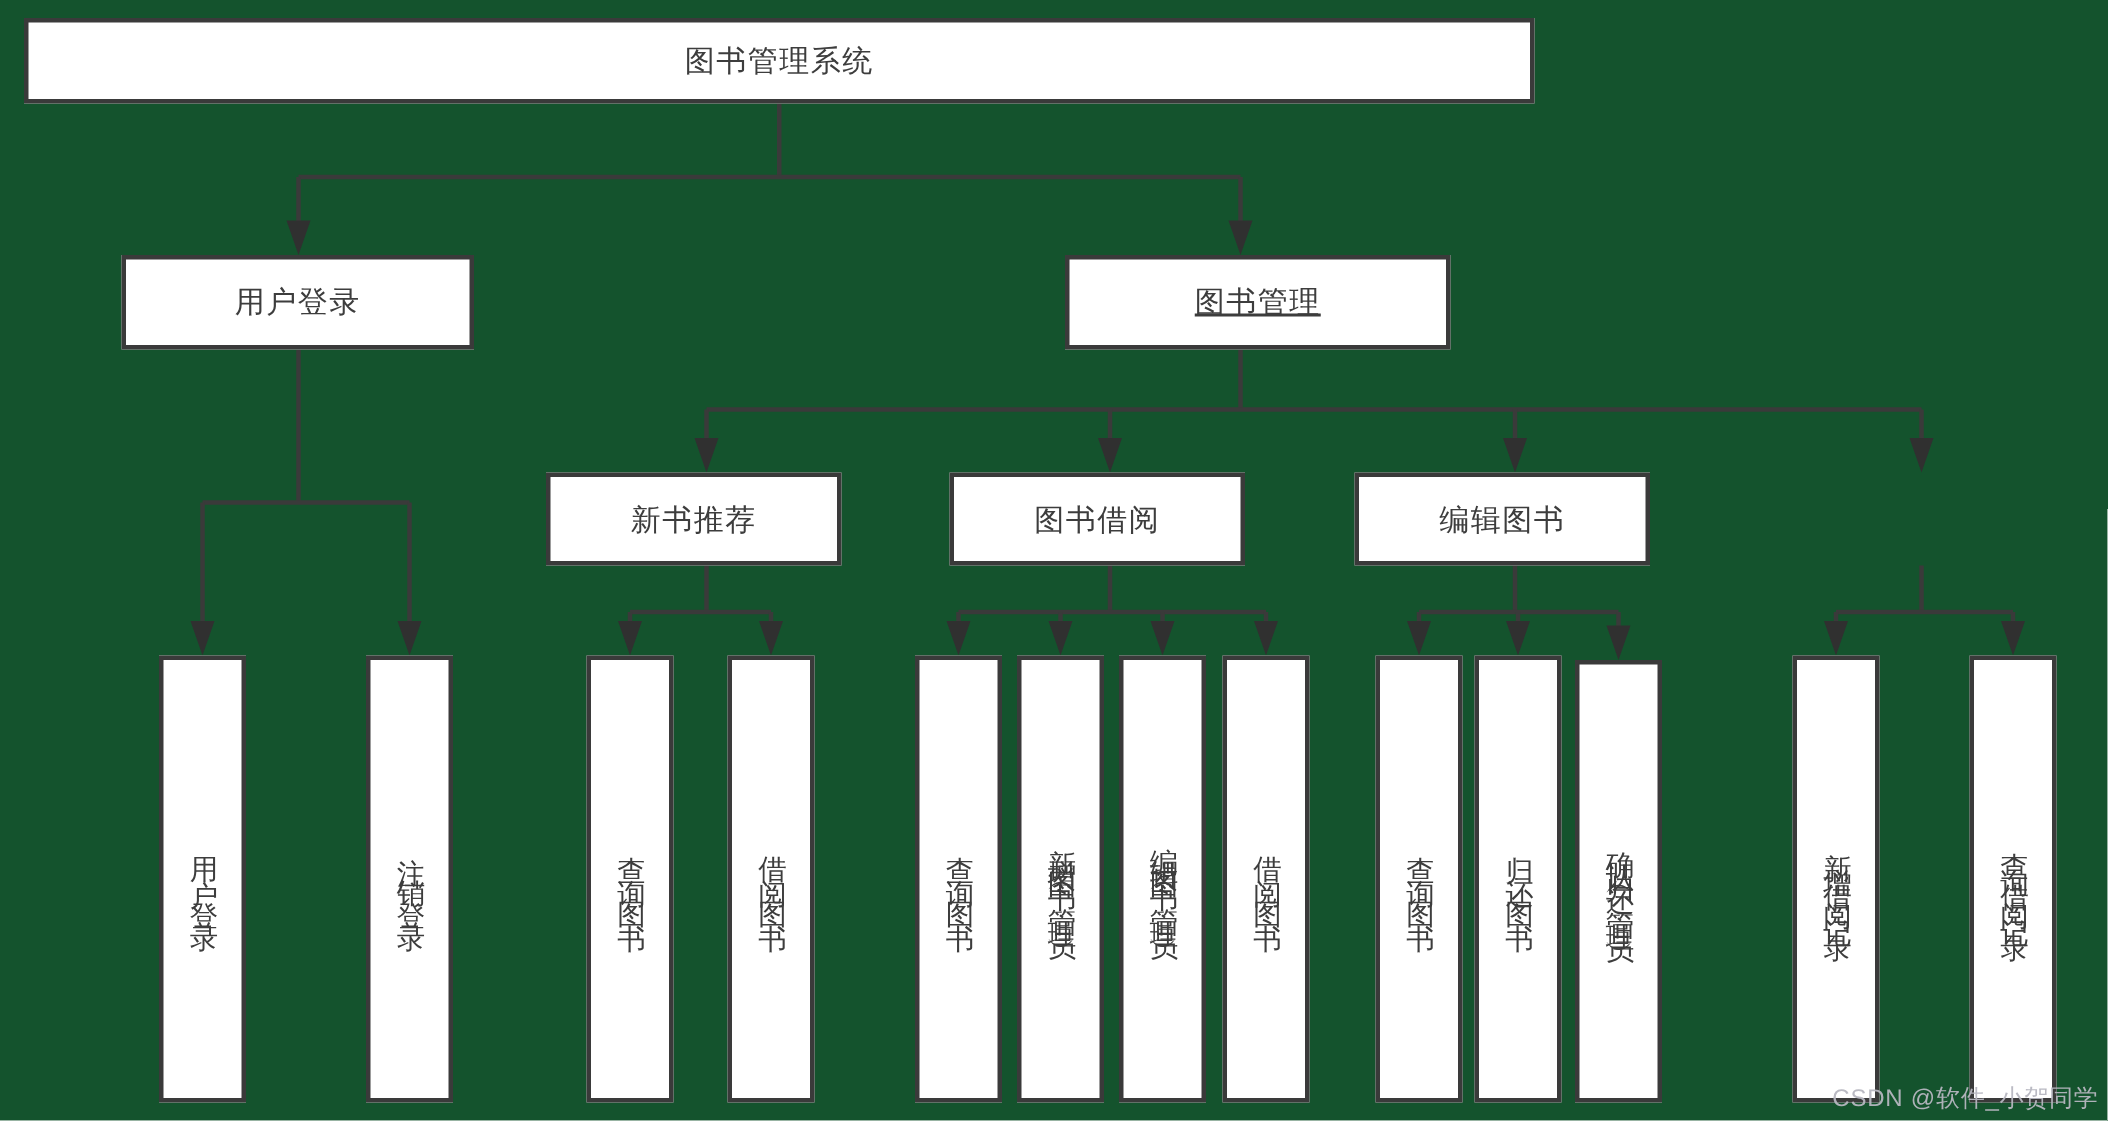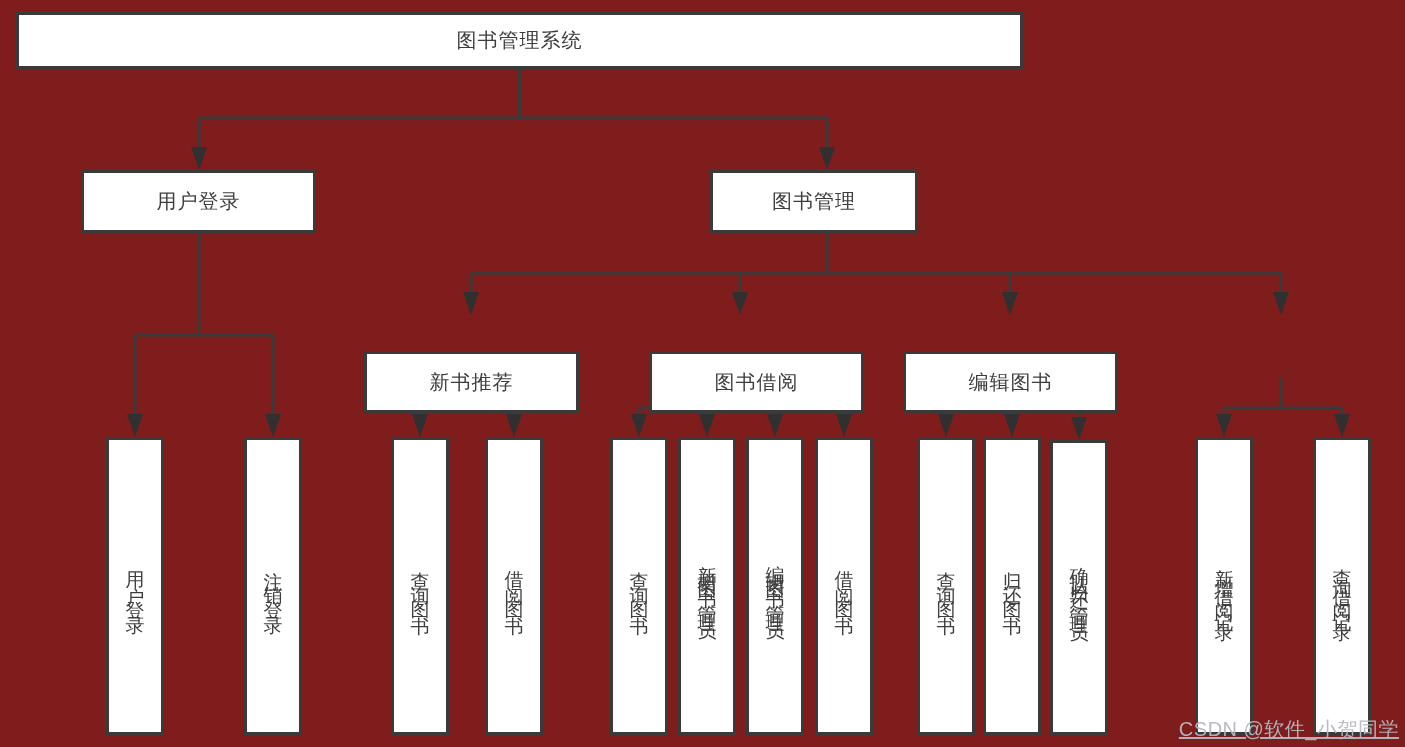--- a/index.html
+++ b/index.html
@@ -5,21 +5,21 @@
   html, body {
     margin: 0;
     padding: 0;
     background: #ffffff;
     font-family: "Liberation Sans", "DejaVu Sans", sans-serif;
   }
   #stage {
     position: relative;
     width: 1405px;
     height: 747px;
-    background: #7f1d1d;
+    background: #14532d;
     overflow: hidden;
   }
   #connectors {
     position: absolute;
     left: 0; top: 0;
     width: 1405px;
     height: 747px;
   }
   .node {
     position: absolute;
@@ -27,24 +27,24 @@
     border: 3px solid #3a3a3a;
     background: #ffffff;
     display: flex;
     align-items: center;
     justify-content: center;
     color: #3d3d3d;
   }
   .hbox { font-size: 20px; letter-spacing: 1px; }
   .root-box   { left: 16px;  top: 12px;  width: 1007px; height: 57px; }
   .l2-login   { left: 81px;  top: 170px; width: 235px;  height: 63px; }
-  .l2-mgmt    { left: 710px; top: 170px; width: 208px;  height: 63px; }
-  .l3 { top: 315px; width: 215px; height: 62px; margin-top: 36px; }
+  .l2-mgmt    { left: 710px; top: 170px; width: 257px;  height: 63px; text-decoration: underline; }
+  .l3 { top: 315px; width: 197px; height: 62px; }
   .l3-newbook { left: 364px; }
-  .l3-borrow  { left: 649px; }
+  .l3-borrow  { left: 633px; }
   .l3-current { left: 903px; }
   .l3-records { left: 1173px; }
   .vbox {
     top: 437px;
     width: 58px;
     height: 298px;
     font-size: 19px;
   }
   .vbox span {
     writing-mode: vertical-rl;
@@ -64,26 +64,25 @@
   .v-b4 { left: 815px; }
   .v-c1 { left: 917px; }
   .v-c2 { left: 983px; }
   .v-c3 { left: 1050px; top: 440px; height: 295px; }
   .v-r1 { left: 1195px; }
   .v-r2 { left: 1313px; }
   .watermark {
     position: absolute;
     right: 6px;
     bottom: 4px;
-    font-size: 20px;
+    font-size: 16px;
     color: rgba(182, 182, 192, 0.95);
     letter-spacing: 0.5px;
     z-index: 5;
     pointer-events: none;
-    text-decoration: underline;
   }
   .line { stroke: #3a3a3a; stroke-width: 3; fill: none; }
   .arrow { fill: #303030; stroke: none; }
 </style>
 </head>
 <body>
 
 <div id="stage">
 
   <svg id="connectors" viewBox="0 0 1405 747" xmlns="http://www.w3.org/2000/svg">

